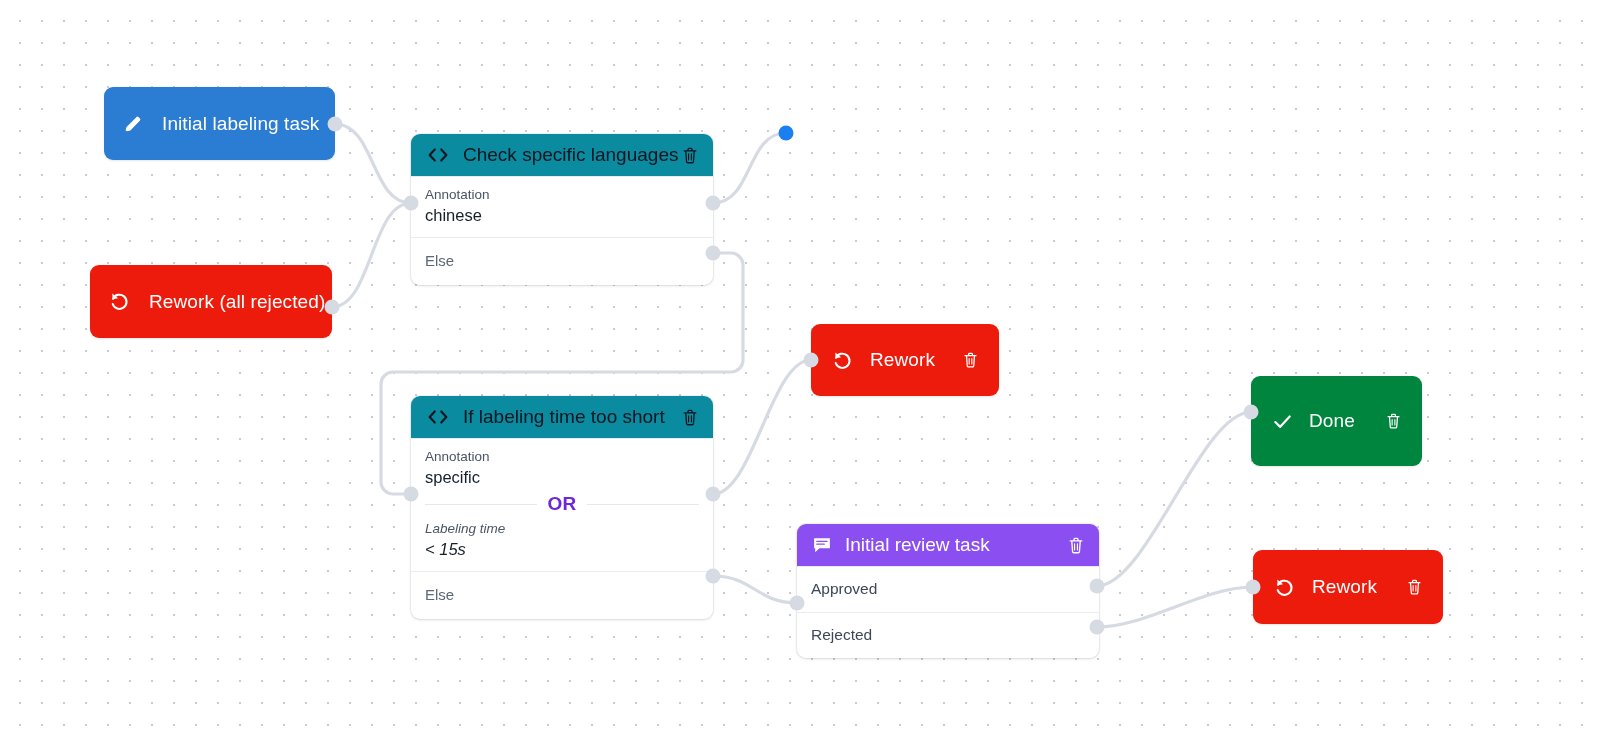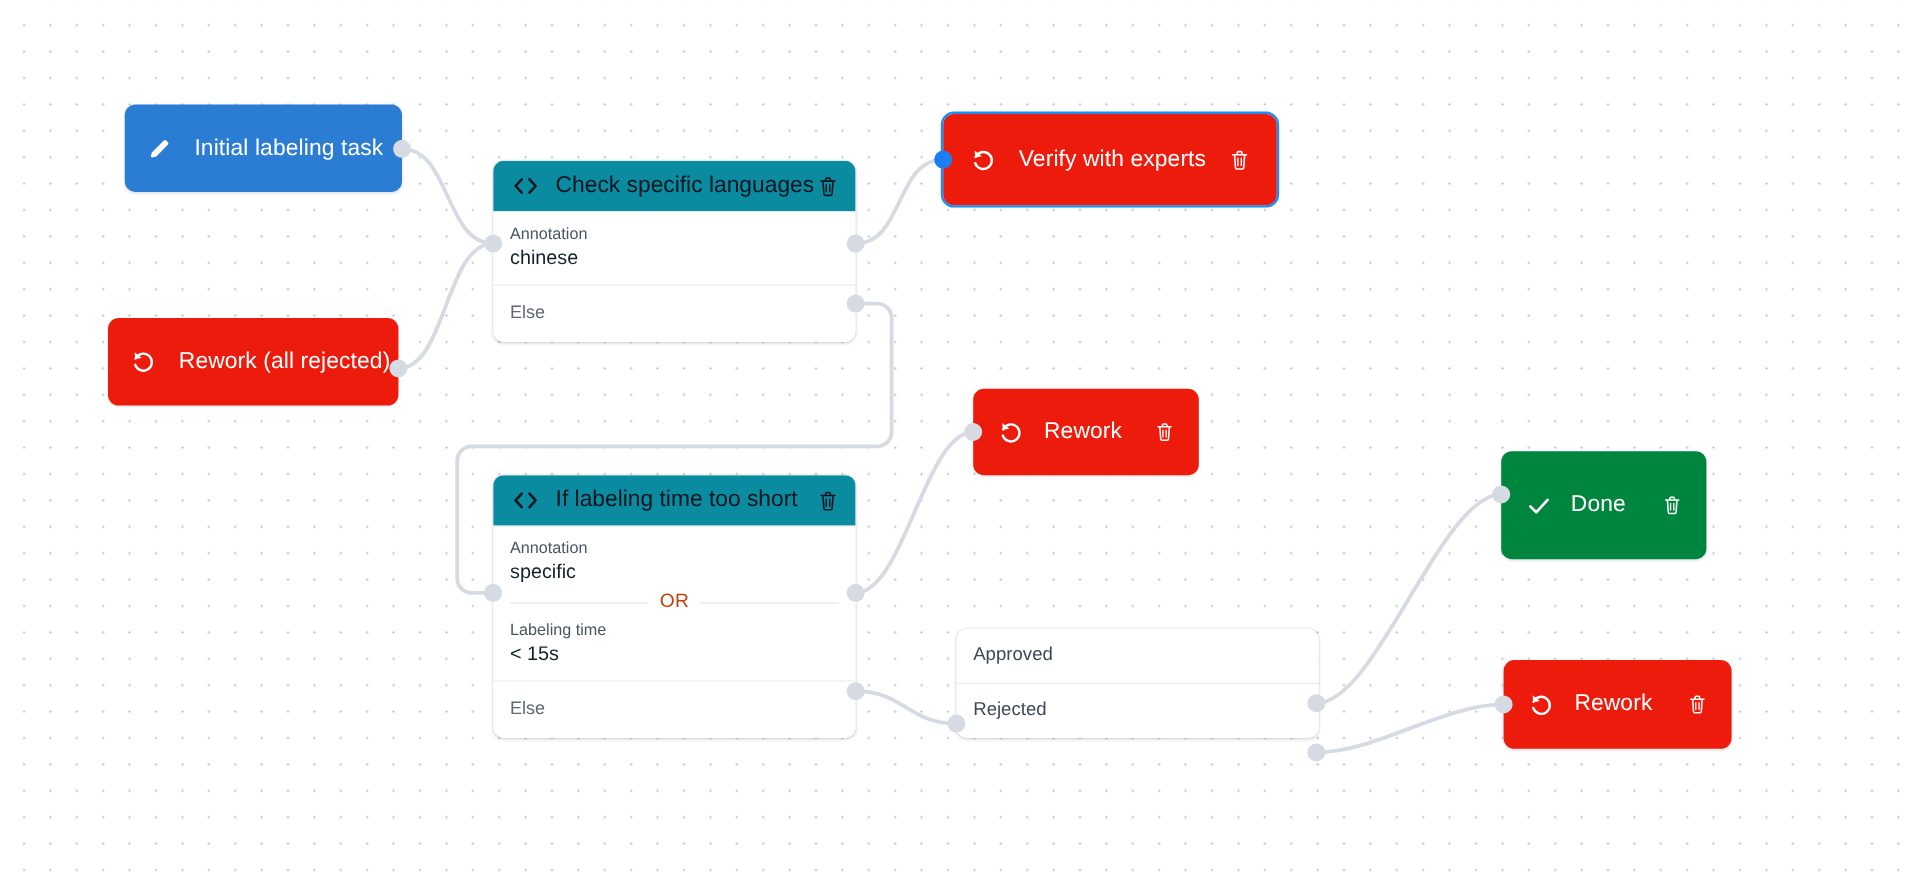--- a/index.html
+++ b/index.html
@@ -155,23 +155,24 @@
     align-items: center;
     gap: 10px;
     padding: 3px 14px 2px 14px;
   }
   .ordiv .orline {
     flex: 1 1 auto;
     height: 1px;
     background: #e3e7ee;
   }
   .ordiv .ortext {
-    font-size: 16px;
-    color: #c2410c;
+    font-size: 19px;
+    color: #6d28d9;
     letter-spacing: .3px;
+    font-weight: bold;
   }
 
   
   .port {
     position: absolute;
     width: 15px;
     height: 15px;
     border-radius: 50%;
     background: #d6dae2;
     transform: translate(-50%, -50%);
@@ -248,37 +249,20 @@
       <div class="cval">chinese</div>
     </div>
     <div class="crow" style="padding:12px 14px 13px 14px;">
       <div class="celse">Else</div>
     </div>
   </div>
   <div class="port" style="left:392px; top:203px;"></div>
   <div class="port" style="left:694px; top:203px;"></div>
   <div class="port" style="left:694px; top:253px;"></div>
 
-  <div class="node pill red selected" style="left:767px; top:95px; width:278px; height:76px; padding:0 22px;">
-    <span class="nicon">
-      <svg width="23" height="23" viewBox="0 0 24 24" fill="none">
-        <path d="M5.2 9.2 A7.4 7.4 0 1 1 4.9 14.6" stroke="#ffffff" stroke-width="2.1" stroke-linecap="round" fill="none"></path>
-        <path d="M4.4 3.6 L4.9 9.6 L10.6 8.6 Z" fill="#ffffff"></path>
-      </svg>
-    </span>
-    <span class="nlabel" style="margin-left:18px;">Verify with experts</span>
-    <span class="trash">
-      <svg width="18" height="19" viewBox="0 0 20 21" fill="none">
-        <path d="M3.6 5.4 H16.4" stroke="#ffffff" stroke-width="1.5" stroke-linecap="round"></path>
-        <path d="M7.8 5.4 V3.6 a1 1 0 0 1 1-1 h2.4 a1 1 0 0 1 1 1 V5.4" stroke="#ffffff" stroke-width="1.5"></path>
-        <path d="M5.3 5.4 L6.2 17.4 a1.3 1.3 0 0 0 1.3 1.2 h5 a1.3 1.3 0 0 0 1.3-1.2 L14.7 5.4" stroke="#ffffff" stroke-width="1.5" stroke-linejoin="round"></path>
-        <path d="M8.4 8.7 V15.3 M11.6 8.7 V15.3" stroke="#ffffff" stroke-width="1.3" stroke-linecap="round"></path>
-      </svg>
-    </span>
-  </div>
   <div class="port active" style="left:767px; top:133px;"></div>
 
   <div class="node card teal" style="left:392px; top:396px; width:302px;">
     <div class="chead">
       <span class="nicon">
         <svg width="26" height="18" viewBox="0 0 28 18" fill="none">
           <path d="M10.5 3 L5 9 L10.5 15" stroke="#0d1620" stroke-width="2.3" stroke-linecap="round" stroke-linejoin="round"></path>
           <path d="M17.5 3 L23 9 L17.5 15" stroke="#0d1620" stroke-width="2.3" stroke-linecap="round" stroke-linejoin="round"></path>
         </svg>
       </span>
@@ -294,21 +278,21 @@
     </div>
     <div class="crow" style="padding:9px 14px 2px 14px;">
       <div class="ckey">Annotation</div>
       <div class="cval">specific</div>
     </div>
     <div class="ordiv">
       <span class="orline"></span>
       <span class="ortext">OR</span>
       <span class="orline"></span>
     </div>
-    <div class="crow" style="border-top:none; padding:3px 14px 11px 14px;">
+    <div class="crow" style="border-top:none; padding:3px 14px 11px 14px;font-style:italic;">
       <div class="ckey">Labeling time</div>
       <div class="cval">&lt; 15s</div>
     </div>
     <div class="crow" style="padding:12px 14px 13px 14px;">
       <div class="celse">Else</div>
     </div>
   </div>
   <div class="port" style="left:392px; top:494px;"></div>
   <div class="port" style="left:694px; top:494px;"></div>
   <div class="port" style="left:694px; top:576px;"></div>
@@ -344,20 +328,37 @@
         <path d="M3.6 5.4 H16.4" stroke="#ffffff" stroke-width="1.5" stroke-linecap="round"></path>
         <path d="M7.8 5.4 V3.6 a1 1 0 0 1 1-1 h2.4 a1 1 0 0 1 1 1 V5.4" stroke="#ffffff" stroke-width="1.5"></path>
         <path d="M5.3 5.4 L6.2 17.4 a1.3 1.3 0 0 0 1.3 1.2 h5 a1.3 1.3 0 0 0 1.3-1.2 L14.7 5.4" stroke="#ffffff" stroke-width="1.5" stroke-linejoin="round"></path>
         <path d="M8.4 8.7 V15.3 M11.6 8.7 V15.3" stroke="#ffffff" stroke-width="1.3" stroke-linecap="round"></path>
       </svg>
     </span>
   </div>
   <div class="port" style="left:1232px; top:412px;"></div>
 
   <div class="node card purple" style="left:778px; top:524px; width:302px;">
+    <div class="chead">
+      <span class="nicon">
+        <svg width="22" height="22" viewBox="0 0 24 24" fill="none">
+          <path d="M3.4 4.6 h17.2 v11 H9.2 L4.6 19.8 V15.6 H3.4 Z" fill="#ffffff"></path>
+          <path d="M6.4 8.1 h11 M6.4 11.1 h8" stroke="#8b4ef0" stroke-width="1.5" stroke-linecap="round"></path>
+        </svg>
+      </span>
+      <span class="ctitle">Initial review task</span>
+      <span class="trash">
+        <svg width="18" height="19" viewBox="0 0 20 21" fill="none">
+          <path d="M3.6 5.4 H16.4" stroke="#ffffff" stroke-width="1.5" stroke-linecap="round"></path>
+          <path d="M7.8 5.4 V3.6 a1 1 0 0 1 1-1 h2.4 a1 1 0 0 1 1 1 V5.4" stroke="#ffffff" stroke-width="1.5"></path>
+          <path d="M5.3 5.4 L6.2 17.4 a1.3 1.3 0 0 0 1.3 1.2 h5 a1.3 1.3 0 0 0 1.3-1.2 L14.7 5.4" stroke="#ffffff" stroke-width="1.5" stroke-linejoin="round"></path>
+          <path d="M8.4 8.7 V15.3 M11.6 8.7 V15.3" stroke="#ffffff" stroke-width="1.3" stroke-linecap="round"></path>
+        </svg>
+      </span>
+    </div>
     <div class="crow plain">
       <div class="cval">Approved</div>
     </div>
     <div class="crow plain">
       <div class="cval">Rejected</div>
     </div>
   </div>
   <div class="port" style="left:778px; top:603px;"></div>
   <div class="port" style="left:1078px; top:586px;"></div>
   <div class="port" style="left:1078px; top:627px;"></div>

